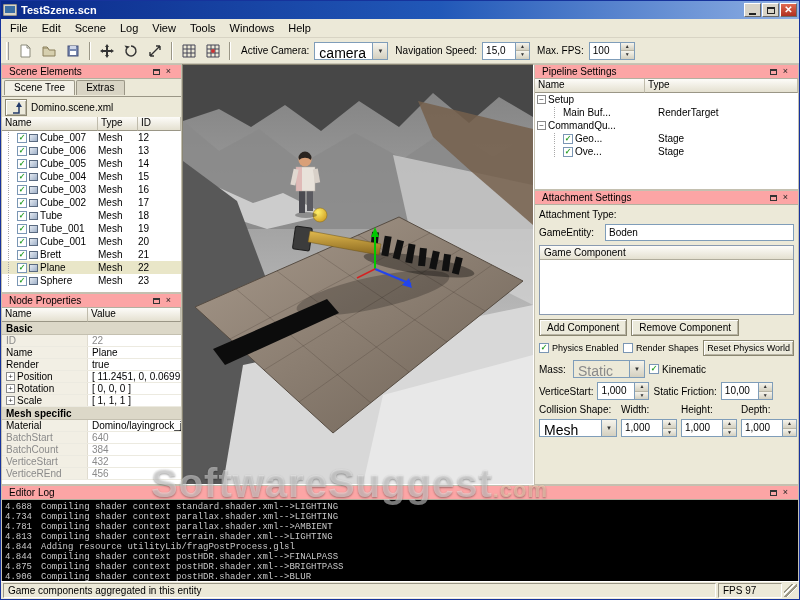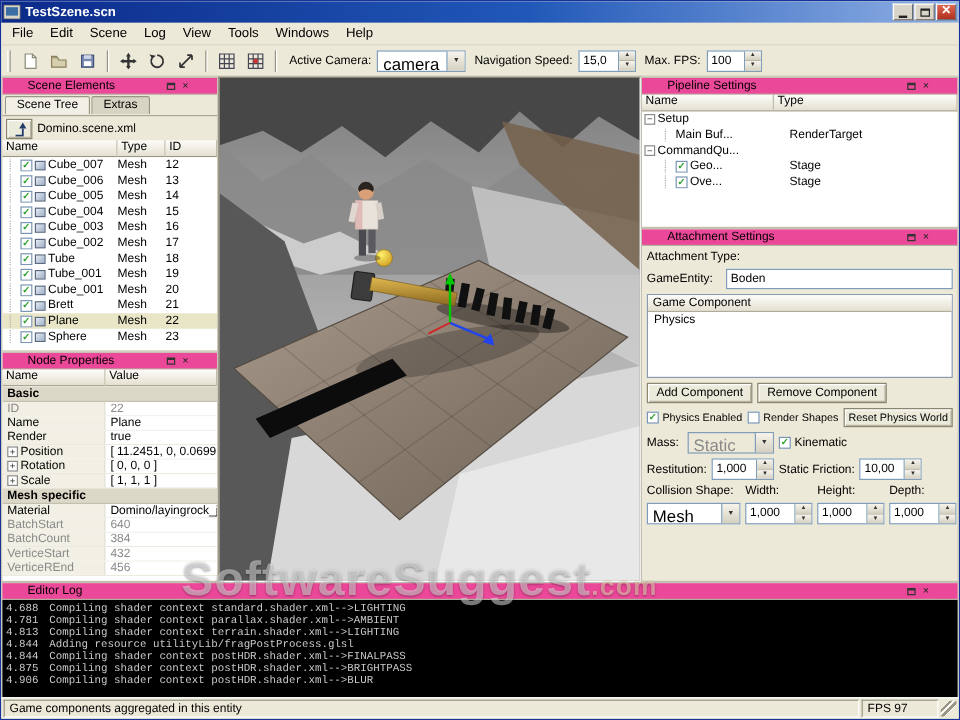--- a/index.html
+++ b/index.html
@@ -38,21 +38,21 @@
 
   
   .main{position:absolute;top:63px;left:0;right:0;height:421px;display:flex}
   .left-col{width:181px;display:flex;flex-direction:column}
   .viewport{flex:1;border:1px solid;border-color:#8a8674 #fff #fff #8a8674;background:#9a9a9a;position:relative;overflow:hidden}
   .viewport svg{display:block}
   .right-col{width:265px;display:flex;flex-direction:column}
 
   
   .dock{display:flex;flex-direction:column;border:1px solid #c4c0b0;background:#ece9d8;overflow:hidden}
-  .dock-title{height:14px;background:#ec4899;border-bottom:1px solid #b4b0a0;display:flex;align-items:center;padding:0 21px;font-size:10px;white-space:nowrap}
+  .dock-title{height:14px;background:#fca5a5;border-bottom:1px solid #b4b0a0;display:flex;align-items:center;padding:0 7px;font-size:10px;white-space:nowrap}
   .dock-title .dt{flex:1;overflow:hidden}
   .dbtn{width:11px;height:11px;margin-left:1px;display:flex;align-items:center;justify-content:center;font-size:9px;line-height:9px;color:#222;border:1px solid transparent}
   .float-glyph{width:7px;height:6px;border:1px solid #333;border-top:2px solid #333}
 
   
   .tabbar{height:17px;display:flex;align-items:center;padding-left:2px;background:#ece9d8}
   .tab{padding:1px 9px 2px;font-size:10px;border:1px solid #9a9686;border-bottom:none;background:#d8d4c4;margin-right:1px;border-radius:2px 2px 0 0}
   .tab.active{background:#f2f0e6;position:relative;z-index:2}
   .tab-underline{height:1px;background:#9a9686}
 
@@ -627,23 +627,20 @@
         <div class="att-body">
           <div class="arow">
             <span class="alabel" style="width:86px">Attachment Type:</span>
           </div>
           <div class="arow">
             <span class="alabel" style="width:62px">GameEntity:</span>
             <span class="text-field">Boden</span>
           </div>
           <div class="complist">
             <div class="clh">Game Component</div>
-            <div>
-                <div class="clitem">Physics</div>
-              </div>
           </div>
           <div class="arow" style="justify-content:flex-start">
             <span class="btn">Add Component</span>
             <span class="btn">Remove Component</span>
           </div>
           <div class="arow" style="justify-content:space-between">
             <span class="cbl">
                 <span class="cb on">✓</span>
                 <span>Physics Enabled</span>
               </span>
@@ -658,21 +655,21 @@
             <span class="combo disabled" style="width:72px">
                 <span class="cv">Static</span>
                 <span class="ca">▼</span>
               </span>
             <span class="cbl" style="font-size:10px">
                 <span class="cb on">✓</span>
                 <span>Kinematic</span>
               </span>
           </div>
           <div class="arow">
-            <span class="alabel">Restitution:</span>
+            <span class="alabel">VerticeStart:</span>
             <span class="spin" style="width:52px">
                 <span class="sv">1,000</span>
                 <span class="sbs">
                   <span class="sb">▲</span>
                   <span class="sb">▼</span>
                 </span>
               </span>
             <span class="alabel">Static Friction:</span>
             <span class="spin" style="width:52px">
                 <span class="sv">10,00</span>
@@ -725,20 +722,21 @@
       <span class="dt">Editor Log</span>
       <span class="dbtn">
           <span class="float-glyph"></span>
         </span>
       <span class="dbtn">
           <span>×</span>
         </span>
     </div>
     <div class="console">
         <div class="logline"><span class="lt">4.688</span><span>Compiling shader context standard.shader.xml--&gt;LIGHTING</span></div>
+        <div class="logline"><span class="lt">4.734</span><span>Compiling shader context parallax.shader.xml--&gt;LIGHTING</span></div>
         <div class="logline"><span class="lt">4.781</span><span>Compiling shader context parallax.shader.xml--&gt;AMBIENT</span></div>
         <div class="logline"><span class="lt">4.813</span><span>Compiling shader context terrain.shader.xml--&gt;LIGHTING</span></div>
         <div class="logline"><span class="lt">4.844</span><span>Adding resource utilityLib/fragPostProcess.glsl</span></div>
         <div class="logline"><span class="lt">4.844</span><span>Compiling shader context postHDR.shader.xml--&gt;FINALPASS</span></div>
         <div class="logline"><span class="lt">4.875</span><span>Compiling shader context postHDR.shader.xml--&gt;BRIGHTPASS</span></div>
         <div class="logline"><span class="lt">4.906</span><span>Compiling shader context postHDR.shader.xml--&gt;BLUR</span></div>
       </div>
   </div>
 
   <div class="statusbar">

